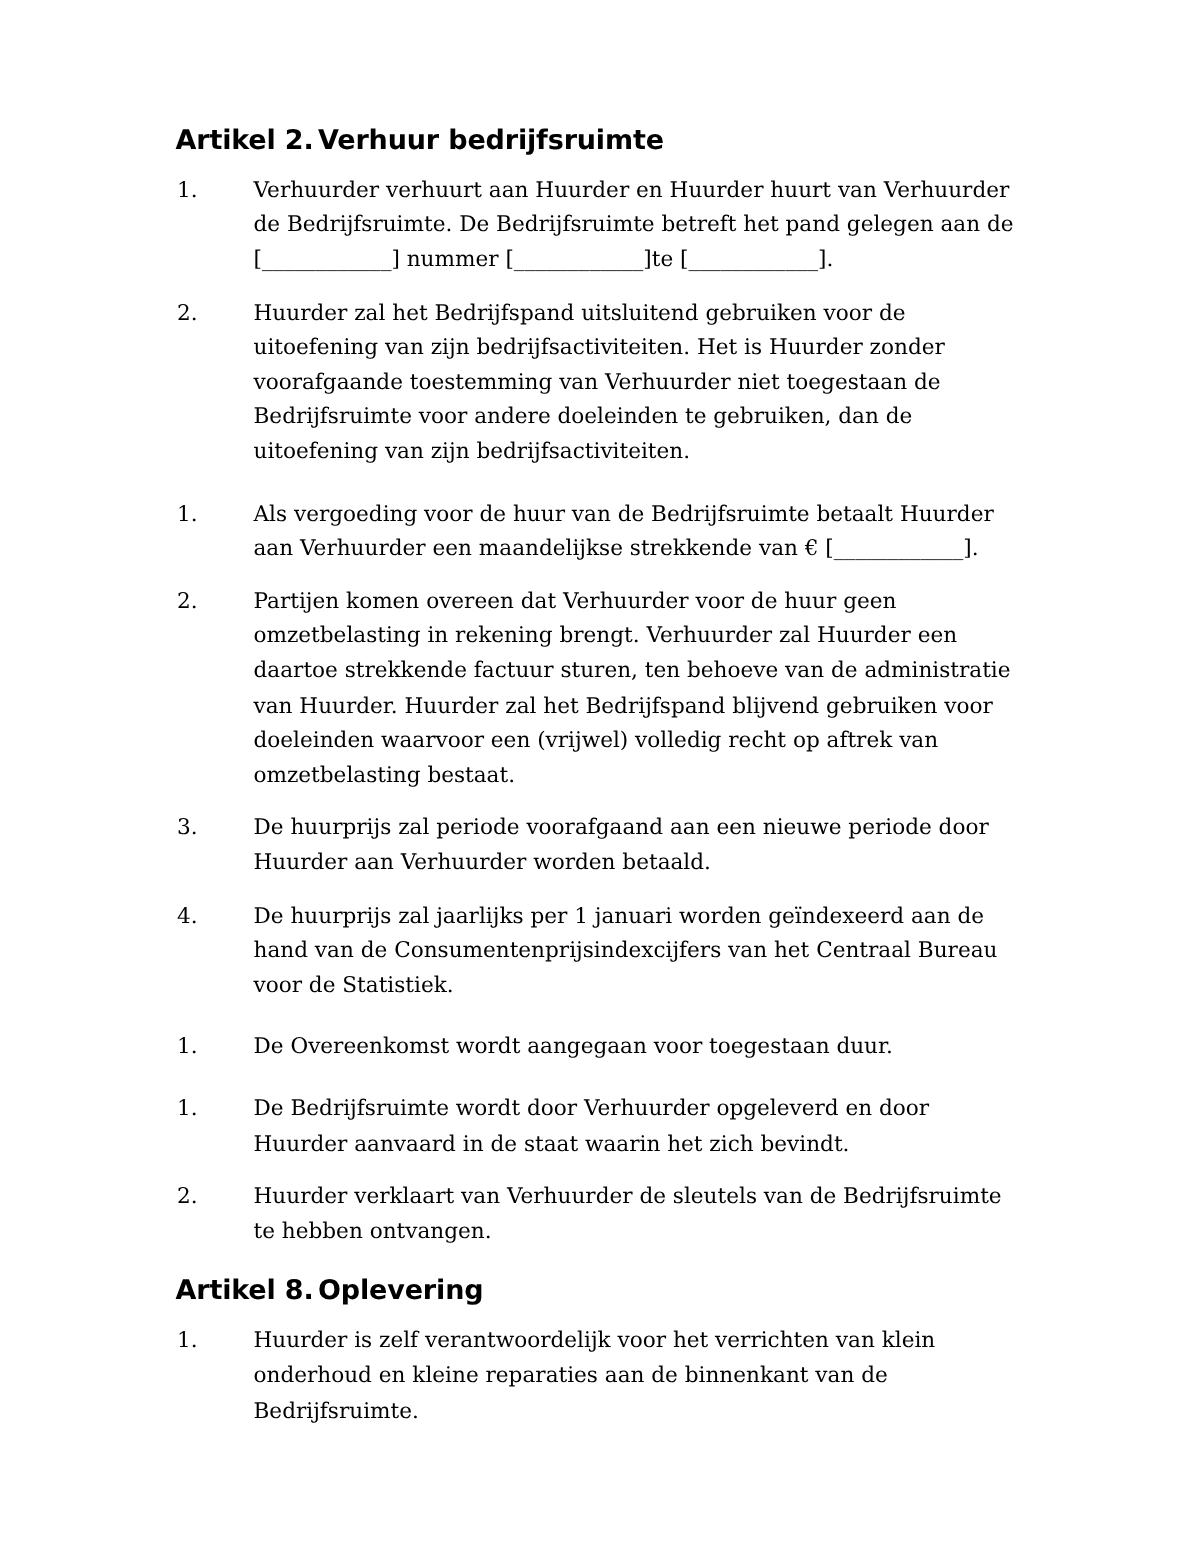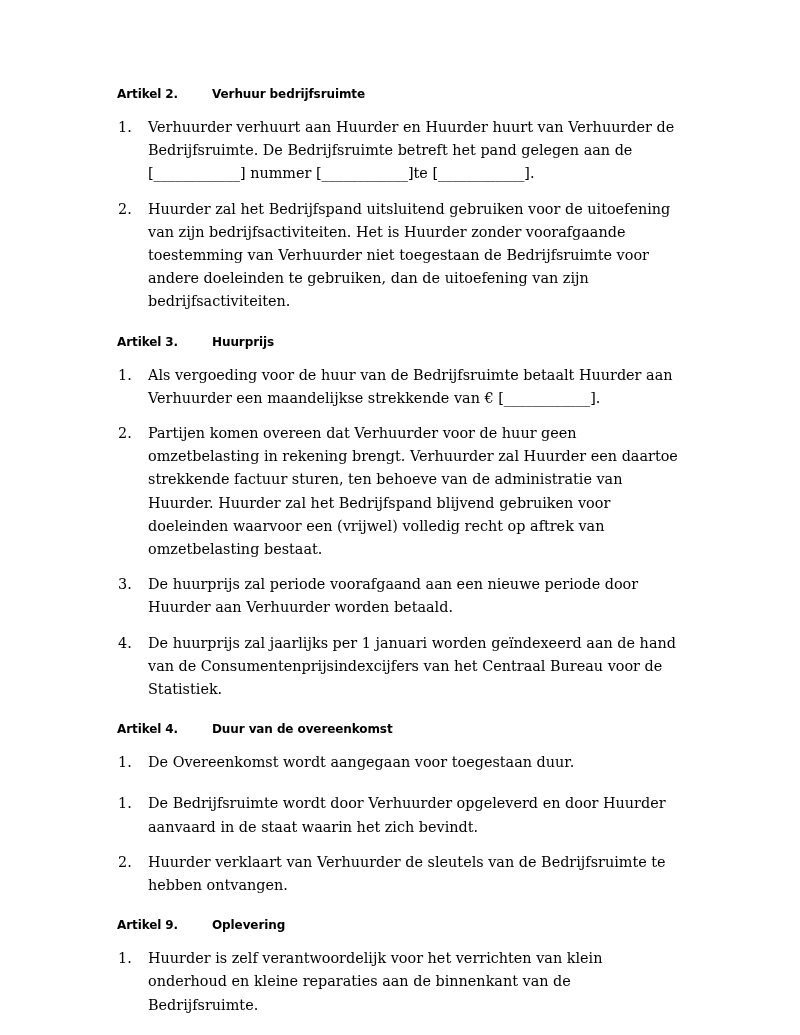--- a/index.html
+++ b/index.html
@@ -31,21 +31,21 @@
 
   .doc-body {
     width: 566px;
   }
 
   
   .article-heading {
     display: block;
     font-family: "DejaVu Sans", "Liberation Sans", sans-serif;
     font-weight: bold;
-    font-size: 12px;
+    font-size: 18px;
     line-height: 20px;
     color: #000000;
     margin: 0;
     padding: 0;
     white-space: nowrap;
     letter-spacing: -0.1px;
   }
   .article-heading .art-number {
     display: inline-block;
     width: 95px;
@@ -77,76 +77,75 @@
     position: absolute;
     left: 1px;
     top: 0;
     width: 24px;
     text-align: left;
     font-size: 14.4px;
     line-height: 23.2px;
   }
   .clause .clause-text {
     display: block;
+    margin-left: 21px;
   }
 </style>
 </head>
 <body>
 
 <div class="page">
   <div class="doc-body" id="doc-body">
 
   <div class="section">
         <div class="article-heading"><span class="art-number">Artikel 2.</span><span class="art-title">Verhuur bedrijfsruimte</span></div>
         <div class="clause">
           <span class="clause-num">1.</span>
           <span class="clause-text">Verhuurder verhuurt aan Huurder en Huurder huurt van Verhuurder de Bedrijfsruimte. De Bedrijfsruimte betreft het pand gelegen aan de [____________] nummer [____________]te [____________].</span>
         </div>
         <div class="clause">
           <span class="clause-num">2.</span>
           <span class="clause-text">Huurder zal het Bedrijfspand uitsluitend gebruiken voor de uitoefening van zijn bedrijfsactiviteiten. Het is Huurder zonder voorafgaande toestemming van Verhuurder niet toegestaan de Bedrijfsruimte voor andere doeleinden te gebruiken, dan de uitoefening van zijn bedrijfsactiviteiten.</span>
         </div>
       </div>
       <div class="section">
-        <div class="article-heading"><span class="art-number">Artikel 3.</span><span class="art-title">Huurprijs</span></div>
         <div class="clause">
           <span class="clause-num">1.</span>
           <span class="clause-text">Als vergoeding voor de huur van de Bedrijfsruimte betaalt Huurder aan Verhuurder een maandelijkse strekkende van € [____________].</span>
         </div>
         <div class="clause">
           <span class="clause-num">2.</span>
           <span class="clause-text">Partijen komen overeen dat Verhuurder voor de huur geen omzetbelasting in rekening brengt. Verhuurder zal Huurder een daartoe strekkende factuur sturen, ten behoeve van de administratie van Huurder. Huurder zal het Bedrijfspand blijvend gebruiken voor doeleinden waarvoor een (vrijwel) volledig recht op aftrek van omzetbelasting bestaat.</span>
         </div>
         <div class="clause">
           <span class="clause-num">3.</span>
           <span class="clause-text">De huurprijs zal periode voorafgaand aan een nieuwe periode door Huurder aan Verhuurder worden betaald.</span>
         </div>
         <div class="clause">
           <span class="clause-num">4.</span>
           <span class="clause-text">De huurprijs zal jaarlijks per 1 januari worden geïndexeerd aan de hand van de Consumentenprijsindexcijfers van het Centraal Bureau voor de Statistiek.</span>
         </div>
       </div>
       <div class="section">
-        <div class="article-heading"><span class="art-number">Artikel 4.</span><span class="art-title">Duur van de overeenkomst</span></div>
         <div class="clause">
           <span class="clause-num">1.</span>
           <span class="clause-text">De Overeenkomst wordt aangegaan voor toegestaan duur.</span>
         </div>
       </div>
       <div class="section">
         <div class="clause">
           <span class="clause-num">1.</span>
           <span class="clause-text">De Bedrijfsruimte wordt door Verhuurder opgeleverd en door Huurder aanvaard in de staat waarin het zich bevindt.</span>
         </div>
         <div class="clause">
           <span class="clause-num">2.</span>
           <span class="clause-text">Huurder verklaart van Verhuurder de sleutels van de Bedrijfsruimte te hebben ontvangen.</span>
         </div>
       </div>
       <div class="section">
-        <div class="article-heading"><span class="art-number">Artikel 9.</span><span class="art-title">Oplevering</span></div>
+        <div class="article-heading"><span class="art-number">Artikel 8.</span><span class="art-title">Oplevering</span></div>
         <div class="clause">
           <span class="clause-num">1.</span>
           <span class="clause-text">Huurder is zelf verantwoordelijk voor het verrichten van klein onderhoud en kleine reparaties aan de binnenkant van de Bedrijfsruimte.</span>
         </div>
       </div>
     </div>
 </div>
 
 </body></html>

